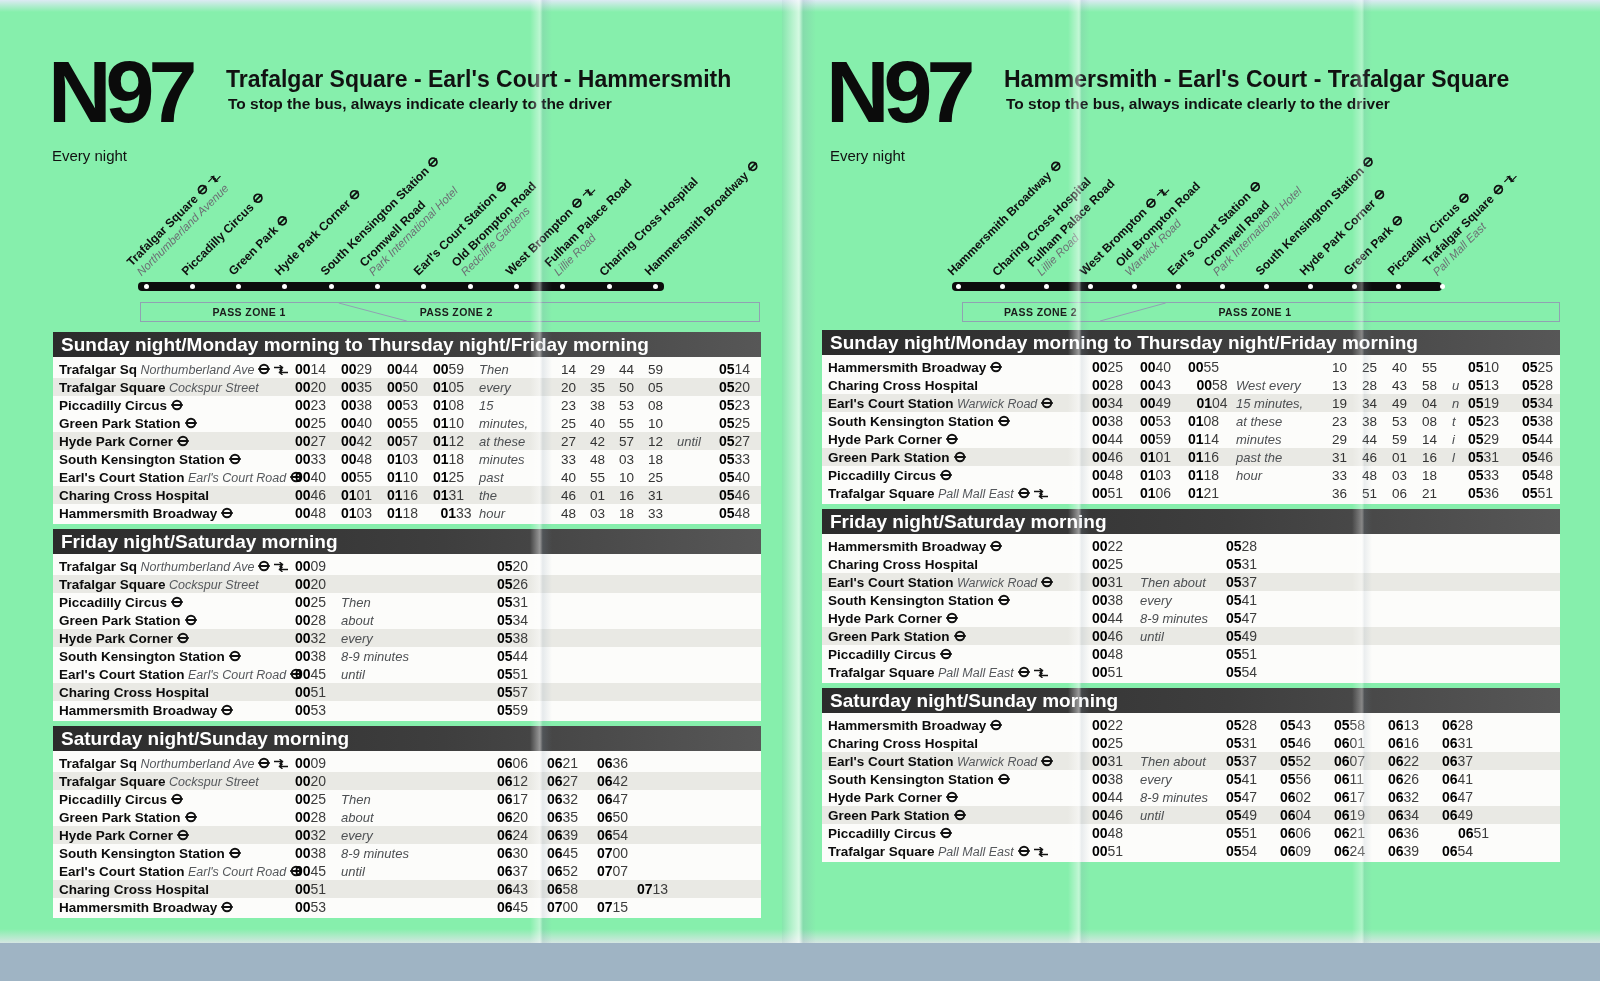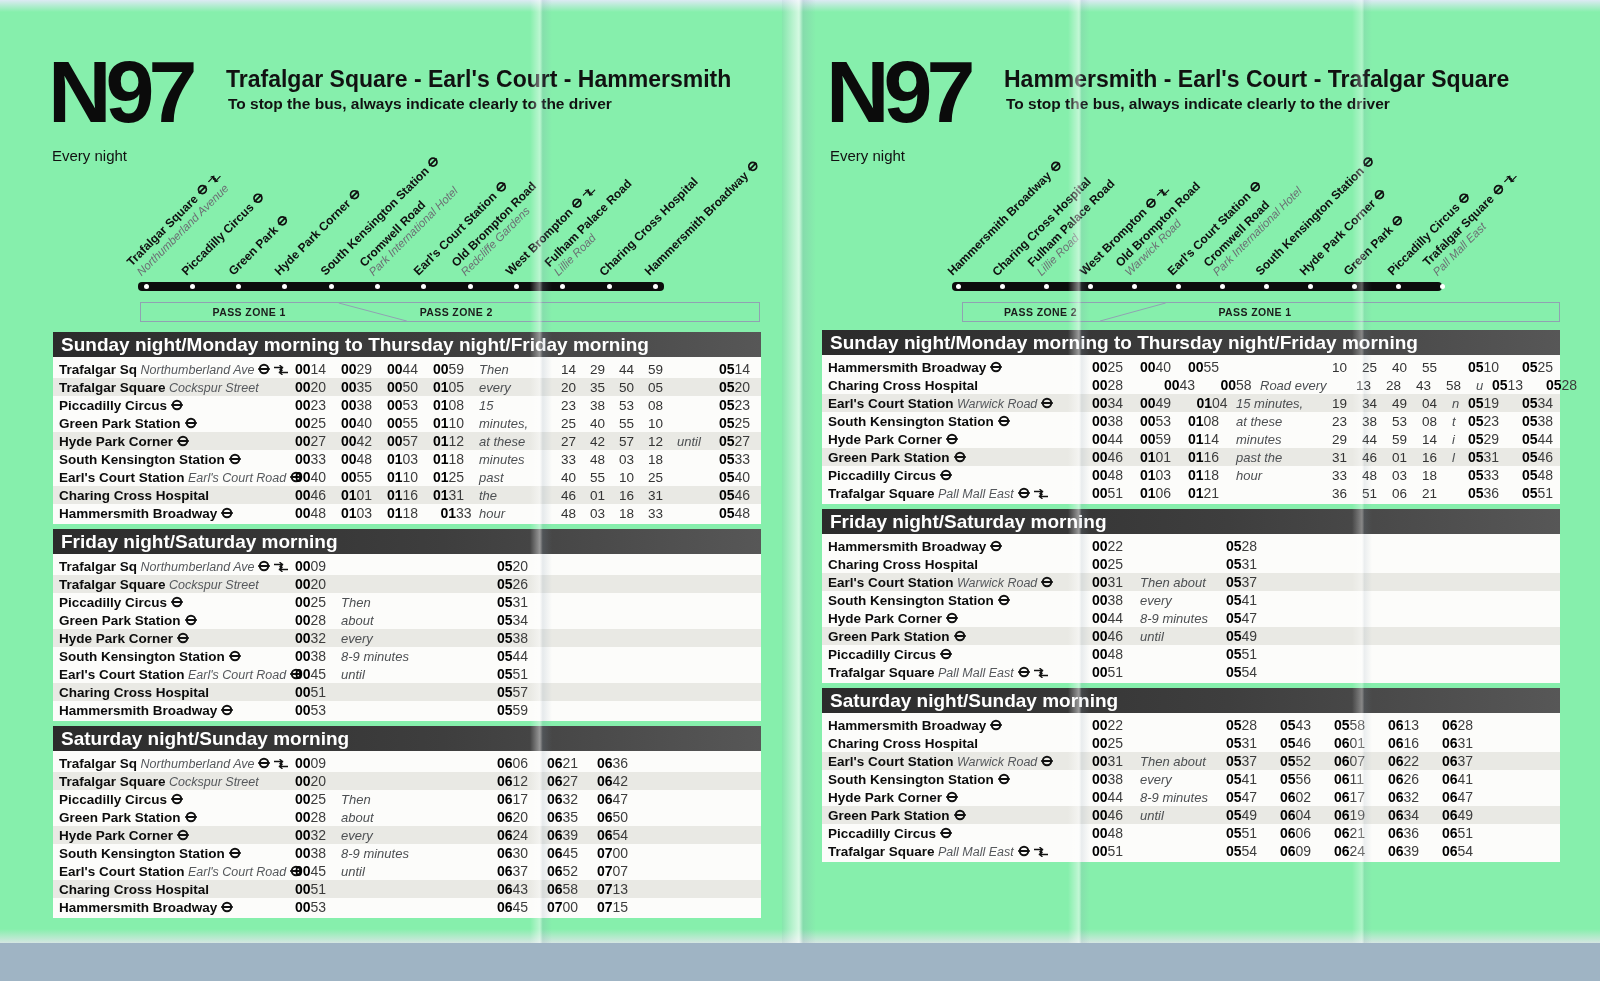--- a/index.html
+++ b/index.html
@@ -438,21 +438,21 @@
             <span class="cell c-time" style="width: 50px;"><span class="t-h">06</span><span class="t-m">37</span></span>
             <span class="cell c-time" style="width: 50px;"><span class="t-h">06</span><span class="t-m">52</span></span>
             <span class="cell c-time" style="width: 50px;"><span class="t-h">07</span><span class="t-m">07</span></span>
           </div>
           <div class="tt-row shade">
             <span class="cell c-stop" style="width: 236px;"><span class="stop-name">Charing Cross Hospital</span></span>
             <span class="cell c-time" style="width: 46px;"><span class="t-h">00</span><span class="t-m">51</span></span>
             <span class="cell c-note" style="width: 156px;"></span>
             <span class="cell c-time" style="width: 50px;"><span class="t-h">06</span><span class="t-m">43</span></span>
             <span class="cell c-time" style="width: 50px;"><span class="t-h">06</span><span class="t-m">58</span></span>
-            <span class="cell c-time" style="width: 50px;"><span class="t-h">07</span><span class="t-m">13</span></span>
+            <span class="cell c-time" style="width: 50px; margin-left: 40px;"><span class="t-h">07</span><span class="t-m">13</span></span>
           </div>
           <div class="tt-row">
             <span class="cell c-stop" style="width: 236px;"><span class="stop-name">Hammersmith Broadway</span><span class="icon"><svg width="12" height="12" viewBox="0 0 24 24">
                   <circle cx="12" cy="12" r="8.5" fill="none" stroke="#111" stroke-width="4"></circle>
                   <rect x="0.5" y="10" width="23" height="4" fill="#111"></rect>
                 </svg></span></span>
             <span class="cell c-time" style="width: 46px;"><span class="t-h">00</span><span class="t-m">53</span></span>
             <span class="cell c-note" style="width: 156px;"></span>
             <span class="cell c-time" style="width: 50px;"><span class="t-h">06</span><span class="t-m">45</span></span>
             <span class="cell c-time" style="width: 50px;"><span class="t-h">07</span><span class="t-m">00</span></span>
@@ -545,23 +545,23 @@
             <span class="cell c-min" style="width: 30px;">25</span>
             <span class="cell c-min" style="width: 30px;">40</span>
             <span class="cell c-min" style="width: 30px;">55</span>
             <span class="cell c-until" style="width: 16px;"></span>
             <span class="cell c-time" style="width: 54px;"><span class="t-h">05</span><span class="t-m">10</span></span>
             <span class="cell c-time" style="width: 54px;"><span class="t-h">05</span><span class="t-m">25</span></span>
           </div>
           <div class="tt-row">
             <span class="cell c-stop" style="width: 264px;"><span class="stop-name">Charing Cross Hospital</span></span>
             <span class="cell c-time" style="width: 48px;"><span class="t-h">00</span><span class="t-m">28</span></span>
-            <span class="cell c-time" style="width: 48px; margin-left: 24px;"><span class="t-h">00</span><span class="t-m">43</span></span>
+            <span class="cell c-time" style="width: 48px;"><span class="t-h">00</span><span class="t-m">43</span></span>
             <span class="cell c-time" style="width: 48px; text-align: center;"><span class="t-h">00</span><span class="t-m">58</span></span>
-            <span class="cell c-note" style="width: 96px;">Road every</span>
+            <span class="cell c-note" style="width: 96px;">West every</span>
             <span class="cell c-min" style="width: 30px;">13</span>
             <span class="cell c-min" style="width: 30px;">28</span>
             <span class="cell c-min" style="width: 30px;">43</span>
             <span class="cell c-min" style="width: 30px;">58</span>
             <span class="cell c-until" style="width: 16px;">u</span>
             <span class="cell c-time" style="width: 54px;"><span class="t-h">05</span><span class="t-m">13</span></span>
             <span class="cell c-time" style="width: 54px;"><span class="t-h">05</span><span class="t-m">28</span></span>
           </div>
           <div class="tt-row shade">
             <span class="cell c-stop" style="width: 264px;"><span class="stop-name">Earl's Court Station</span><span class="stop-sub"> Warwick Road</span><span class="icon"><svg width="12" height="12" viewBox="0 0 24 24">
@@ -823,21 +823,21 @@
             <span class="cell c-stop" style="width: 264px;"><span class="stop-name">Piccadilly Circus</span><span class="icon"><svg width="12" height="12" viewBox="0 0 24 24">
                   <circle cx="12" cy="12" r="8.5" fill="none" stroke="#111" stroke-width="4"></circle>
                   <rect x="0.5" y="10" width="23" height="4" fill="#111"></rect>
                 </svg></span></span>
             <span class="cell c-time" style="width: 48px;"><span class="t-h">00</span><span class="t-m">48</span></span>
             <span class="cell c-note" style="width: 86px;"></span>
             <span class="cell c-time" style="width: 54px;"><span class="t-h">05</span><span class="t-m">51</span></span>
             <span class="cell c-time" style="width: 54px;"><span class="t-h">06</span><span class="t-m">06</span></span>
             <span class="cell c-time" style="width: 54px;"><span class="t-h">06</span><span class="t-m">21</span></span>
             <span class="cell c-time" style="width: 54px;"><span class="t-h">06</span><span class="t-m">36</span></span>
-            <span class="cell c-time" style="width: 54px;"><span class="t-h">06</span><span class="t-m">51</span></span>
+            <span class="cell c-time" style="width: 54px; margin-left: 16px;"><span class="t-h">06</span><span class="t-m">51</span></span>
           </div>
           <div class="tt-row">
             <span class="cell c-stop" style="width: 264px;"><span class="stop-name">Trafalgar Square</span><span class="stop-sub"> Pall Mall East</span><span class="icon"><svg width="12" height="12" viewBox="0 0 24 24">
                   <circle cx="12" cy="12" r="8.5" fill="none" stroke="#111" stroke-width="4"></circle>
                   <rect x="0.5" y="10" width="23" height="4" fill="#111"></rect>
                 </svg></span><span class="icon"><svg width="14" height="10" viewBox="0 0 28 20">
                   <path d="M1 5 H17 M12 1 L17 5 L12 9 M17 5 L11 15 M11 15 H27 M16 11 L11 15 L16 19" fill="none" stroke="#111" stroke-width="2.6" stroke-linecap="square"></path>
                 </svg></span></span>
             <span class="cell c-time" style="width: 48px;"><span class="t-h">00</span><span class="t-m">51</span></span>
             <span class="cell c-note" style="width: 86px;"></span>

